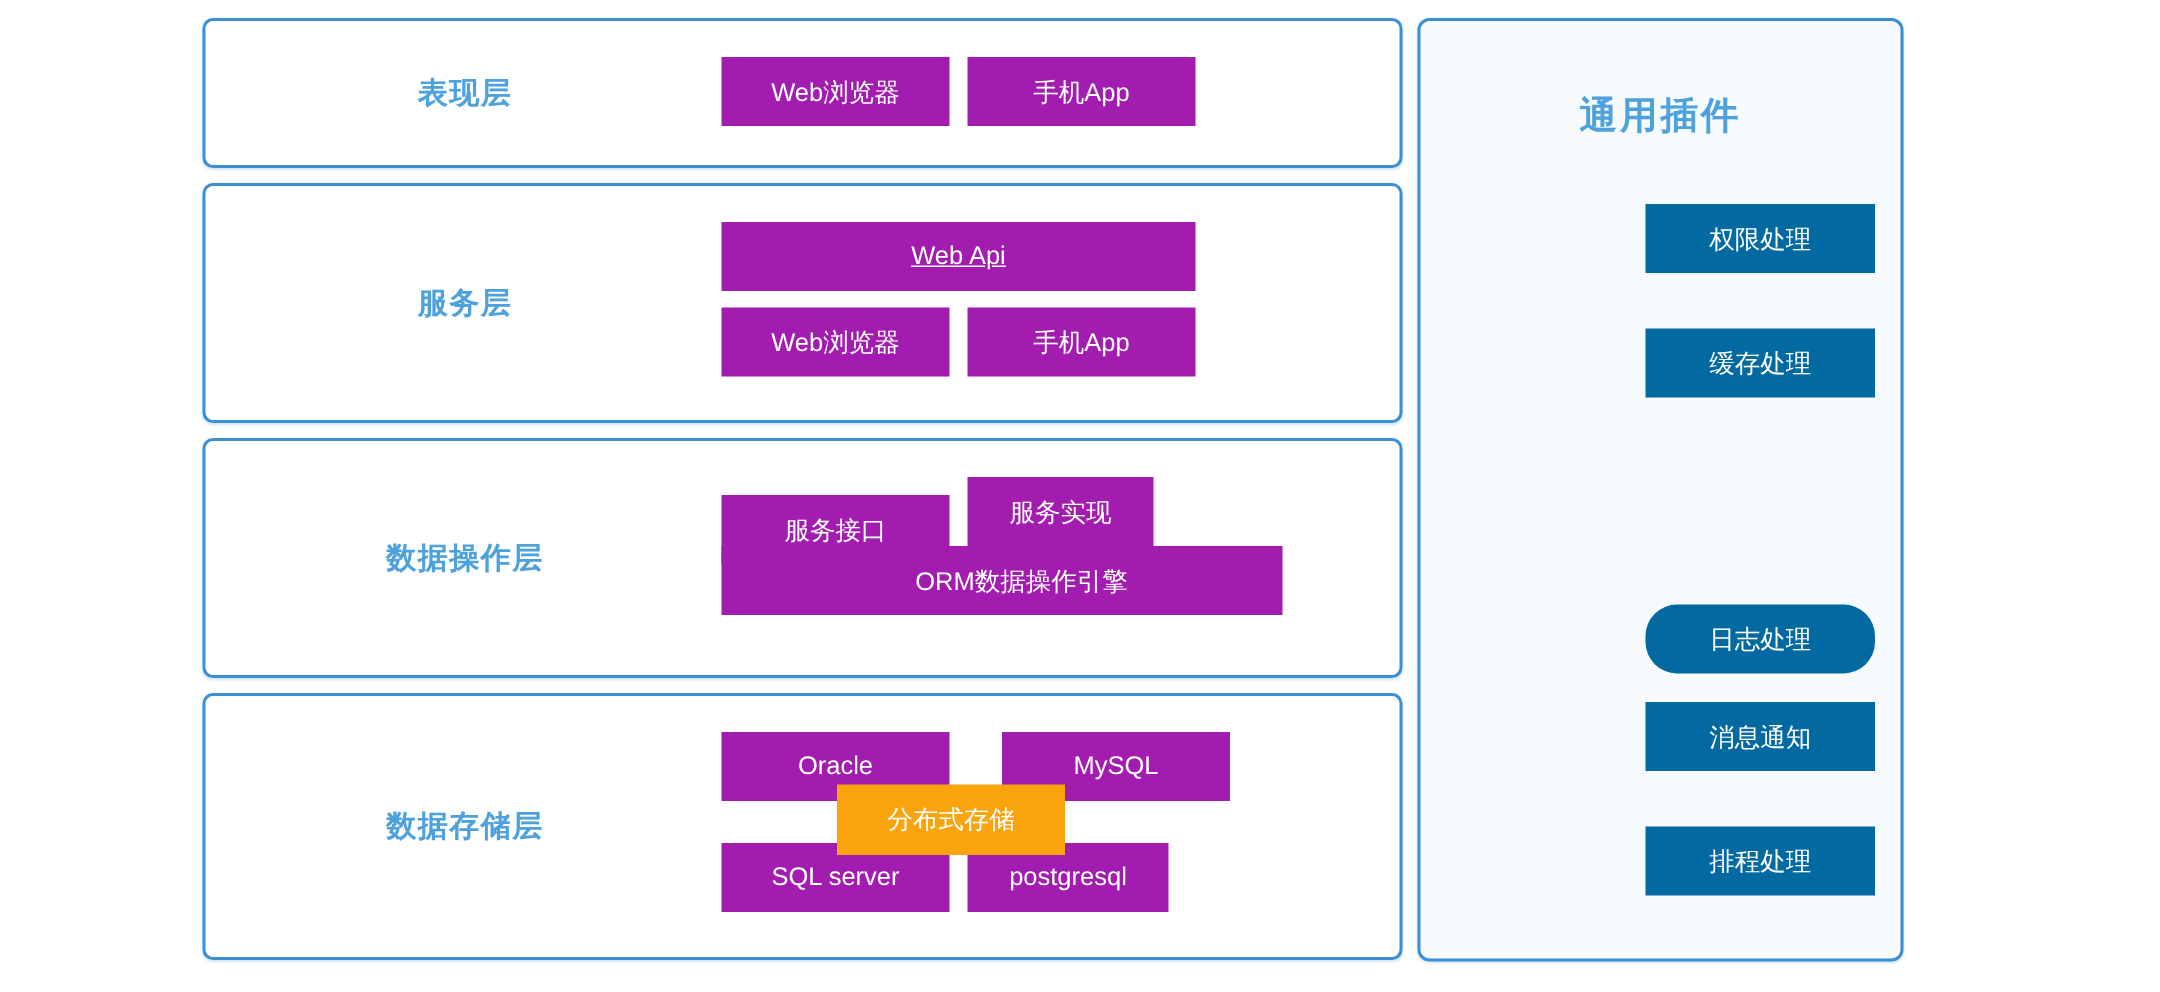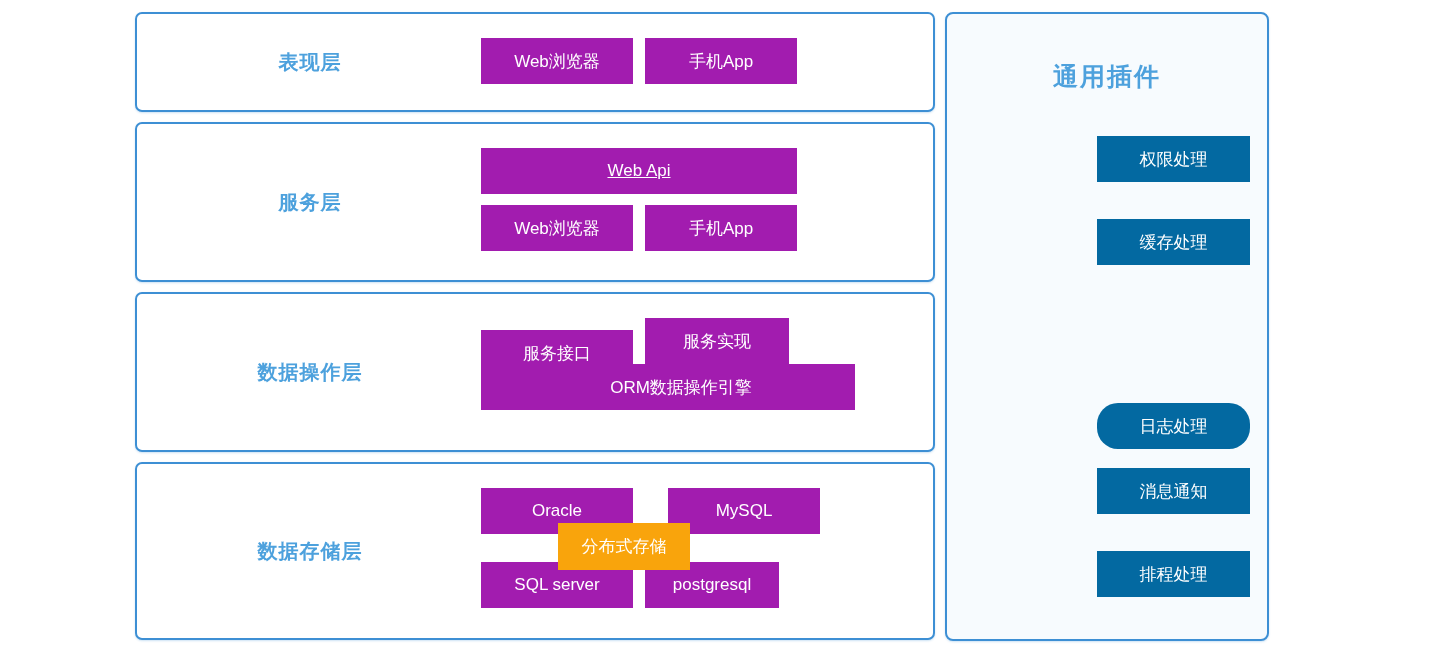--- a/index.html
+++ b/index.html
@@ -57,29 +57,29 @@
 
   
   .b-s1-1 { left: 344px; top: 24px; width: 152px; height: 46px; }
   .b-s1-2 { left: 508px; top: 24px; width: 152px; height: 46px; }
   
   .b-s2-1 { left: 344px; top: 24px; width: 316px; height: 46px; text-decoration: underline; }
   .b-s2-2 { left: 344px; top: 81px; width: 152px; height: 46px; }
   .b-s2-3 { left: 508px; top: 81px; width: 152px; height: 46px; }
   
   .b-s3-1 { left: 344px; top: 36px; width: 152px; height: 46px; }
-  .b-s3-2 { left: 508px; top: 24px; width: 144px; height: 46px; }
+  .b-s3-2 { left: 508px; top: 24px; width: 124px; height: 46px; }
   .b-s3-3 { left: 344px; top: 70px; width: 348px; height: 46px; padding-left: 26px; }
   
   .b-s4-1 { left: 344px; top: 24px; width: 152px; height: 46px; }
   .b-s4-2 { left: 508px; top: 24px; width: 152px; height: 46px; margin-left: 23px; }
   .b-s4-3 { left: 344px; top: 98px; width: 152px; height: 46px; }
   .b-s4-4 { left: 508px; top: 98px; width: 134px; height: 46px; }
   .b-s4-overlay {
-    left: 421px; top: 59px; width: 132px; height: 47px;
+    left: 421px; top: 59px; width: 152px; height: 47px;
     background: #f9a40c;
     z-index: 2;
     font-size: 17px;
   }
 
   
   .plugins-panel {
     position: absolute;
     left: 945px;
     top: 12px;

